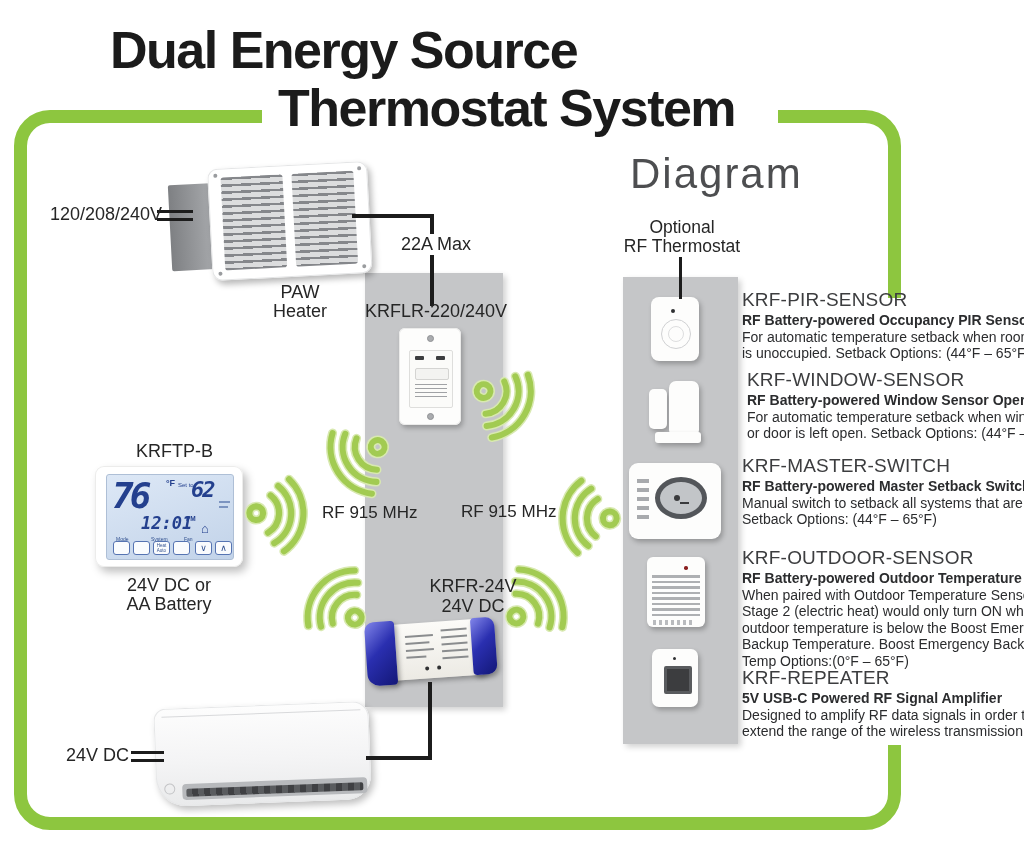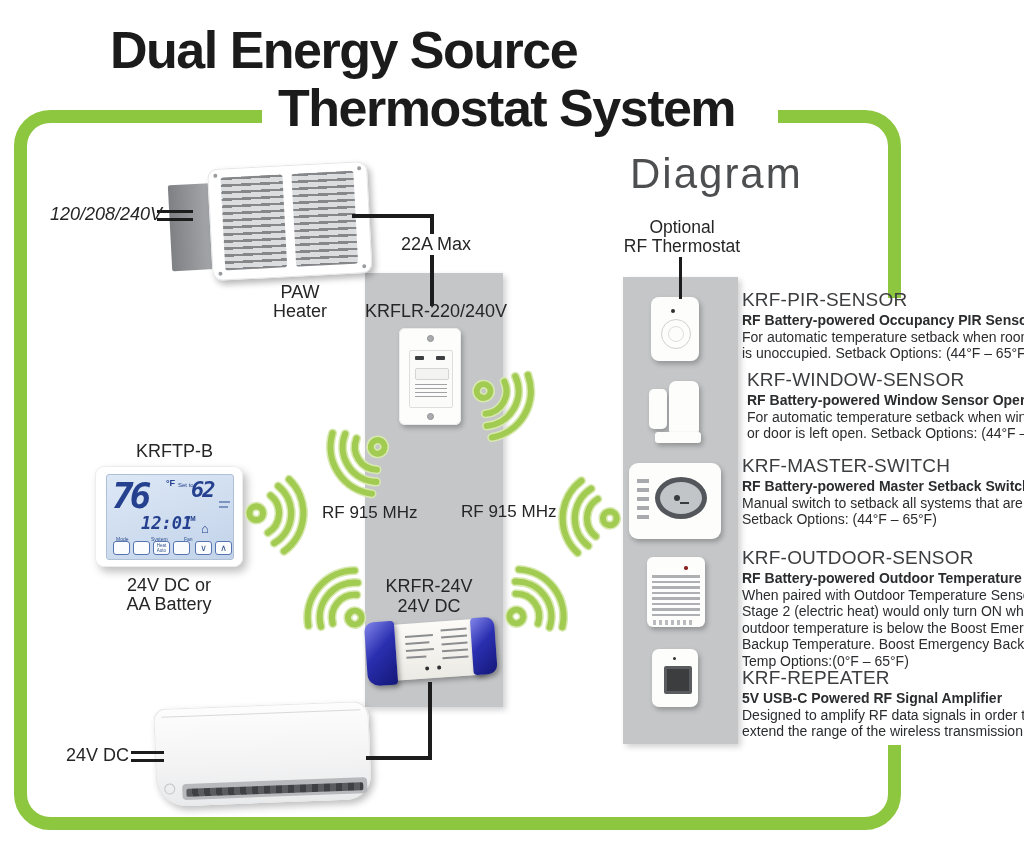--- a/index.html
+++ b/index.html
@@ -114,21 +114,21 @@
   <div class="abs mask" style="left:262px;top:100px;width:516px;height:38px;"></div>
   <div class="abs mask" style="left:876px;top:298px;width:50px;height:447px;"></div>
 
   <div class="abs title" style="left:110px;top:20px;">Dual Energy Source</div>
   <div class="abs title" style="left:278px;top:78px;">Thermostat System</div>
   <div class="abs" id="subtitle" style="left:630px;top:150px;">Diagram</div>
 
   <div class="abs graycol" style="left:365px;top:273px;width:138px;height:434px;"></div>
   <div class="abs graycol" style="left:623px;top:277px;width:115px;height:467px;"></div>
 
-  <div class="abs lbl" style="left:50px;top:204px;font-style:italic;">120/208/240V</div>
+  <div class="abs lbl" style="left:50px;top:204px;">120/208/240V</div>
   <div class="abs dbl" style="left:157px;top:210px;width:36px;"></div>
   <div class="abs dbl" style="left:157px;top:218px;width:36px;"></div>
 
   <div class="abs" id="heater">
     <div class="abs duct"></div>
     <div class="abs hframe">
       <div class="abs grille" style="left:13px;"></div>
       <div class="abs grille" style="left:84px;"></div>
       <div class="abs screw" style="left:6px;top:5px;"></div>
       <div class="abs screw" style="left:150px;top:5px;"></div>
@@ -203,21 +203,21 @@
       <div class="btn" style="left:66px;"></div>
       <div class="btn" style="left:88px;font-size:9px;line-height:12px;">∨</div>
       <div class="btn" style="left:108px;font-size:9px;line-height:12px;">∧</div>
     </div>
   </div>
   <div class="abs lbl center" style="left:95px;top:576px;width:148px;line-height:19px;">
     <div>24V DC or</div>
     <div>AA Battery</div>
   </div>
 
-  <div class="abs lbl center" style="left:365px;top:576px;width:128px;line-height:20px;z-index:6;">
+  <div class="abs lbl center" style="left:365px;top:576px;width:128px;line-height:20px;z-index:6;padding-left:44px;">
     <div>KRFR-24V</div>
     <div>24V DC</div>
   </div>
   <div class="abs" id="relay">
     <div class="abs rbody"></div>
     <div class="abs cap" style="left:-2px;top:0;width:30px;height:64px;border-radius:9px 4px 4px 12px;"></div>
     <div class="abs cap" style="left:104px;top:3px;width:24px;height:57px;border-radius:4px 9px 9px 4px;"></div>
     <div class="mline" style="left:38px;top:16px;width:28px;"></div>
     <div class="mline" style="left:38px;top:23px;width:24px;"></div>
     <div class="mline" style="left:38px;top:30px;width:28px;"></div>

